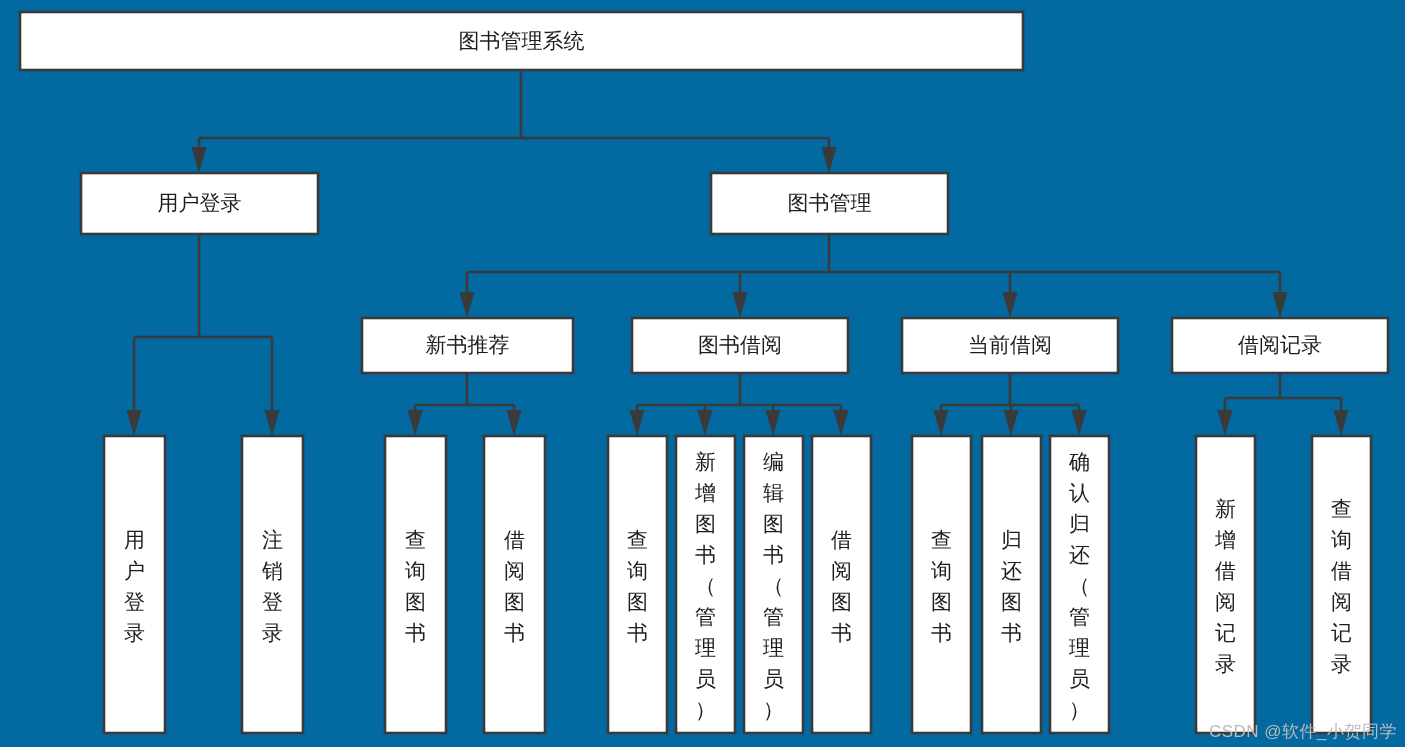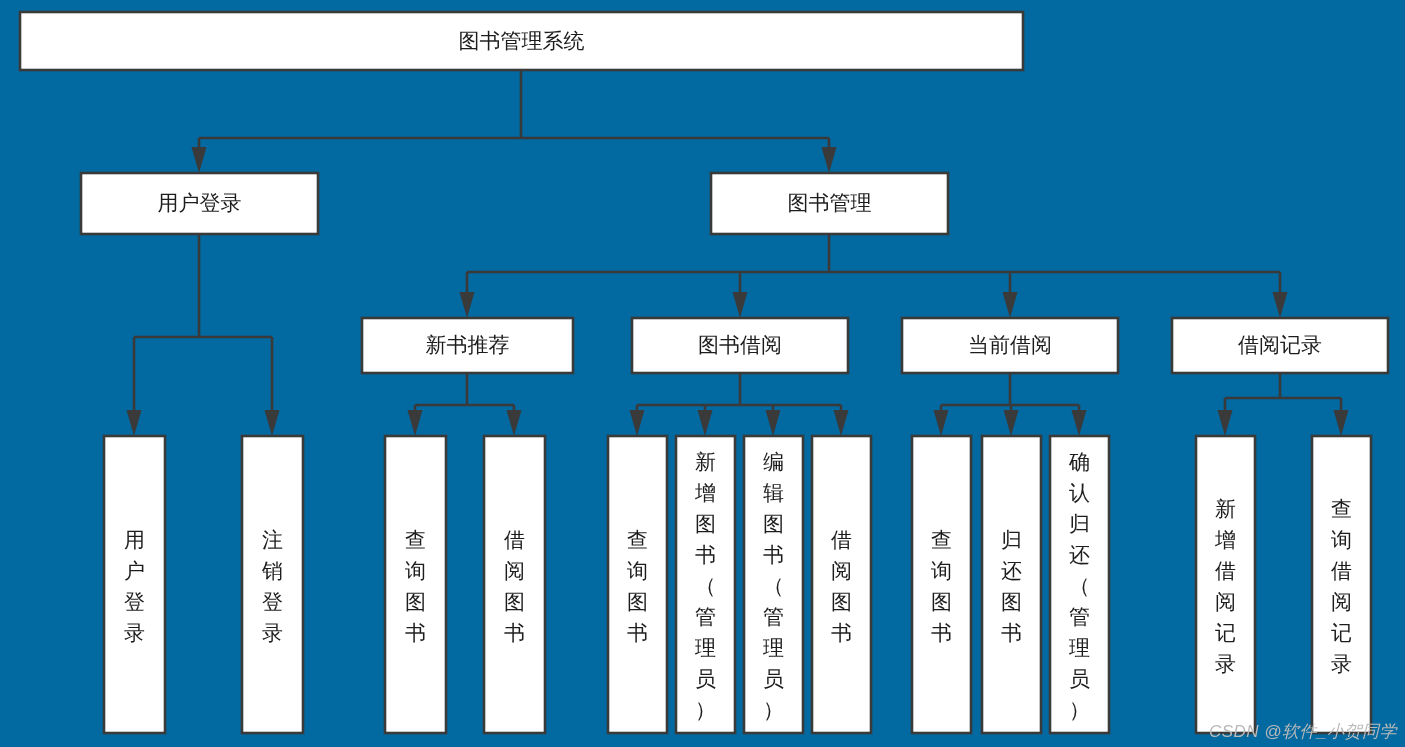--- a/index.html
+++ b/index.html
@@ -55,21 +55,20 @@
   .watermark {
     position: absolute;
     right: 8px;
     bottom: 4px;
     font-family: "Liberation Sans", "DejaVu Sans", sans-serif;
     font-size: 17px;
     color: #b9b9b9;
     letter-spacing: 0.5px;
     white-space: nowrap;
     pointer-events: none;
-    font-style: italic;
   }
 </style>
 </head>
 <body>
 
 <div id="stage">
   <svg class="diagram" viewBox="0 0 1405 747">
     <g id="connector-layer">
         <g>
           <path class="connector" d="M 521 70 L 521 138"></path>

